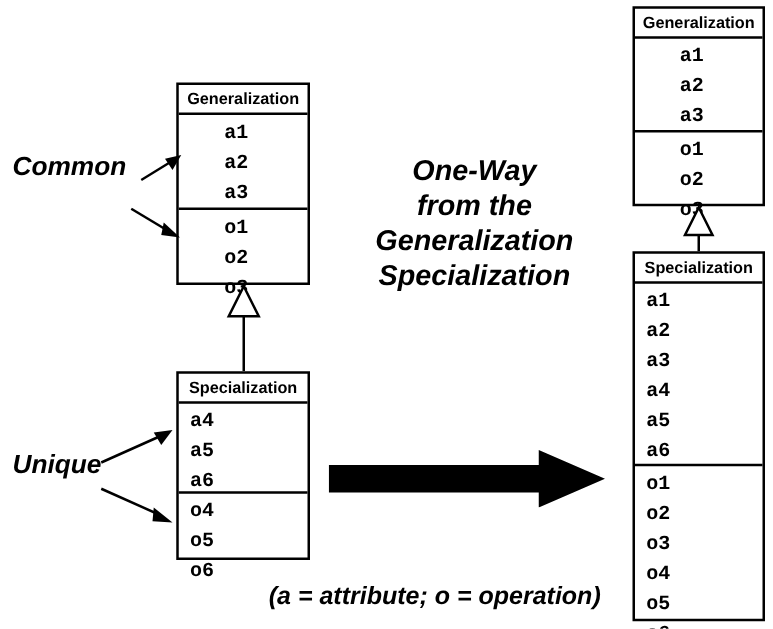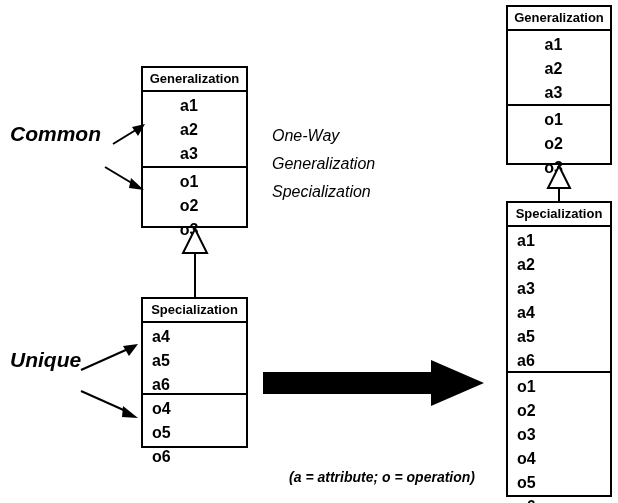--- a/index.html
+++ b/index.html
@@ -36,20 +36,21 @@
     font-weight: bold;
     font-size: 13px;
     line-height: 14px;
     padding: 4px 2px 4px 2px;
     border-bottom: 2px solid #000;
     white-space: nowrap;
   }
   .uml-compartment {
     box-sizing: border-box;
     padding: 2px 11px 3px 0;
+    font-family: Liberation Mono, monospace;
   }
   .uml-compartment.divided {
     border-bottom: 2px solid #000;
   }
   .uml-row {
     font-weight: bold;
     font-size: 16px;
     line-height: 24px;
     white-space: nowrap;
   }
@@ -87,34 +88,35 @@
   }
 
   
   .pointer-arrow {
     position: absolute;
   }
 
   
   .center-caption {
     position: absolute;
-    font-weight: normal;
+    text-align: center;
+    font-weight: bold;
     font-style: italic;
-    font-size: 16px;
+    font-size: 23px;
     line-height: 28px;
   }
   .center-caption .cap-line { display: block; white-space: nowrap; }
 
   
   .legend-note {
     position: absolute;
     text-align: right;
     font-weight: bold;
     font-style: italic;
-    font-size: 14px;
+    font-size: 20px;
     line-height: 18px;
     white-space: nowrap;
   }
 </style>
 </head>
 <body>
 
 <div class="stage">
 
   <div class="uml-box align-center" style="left:141px; top:66px; width:107px; height:162px;">
@@ -157,34 +159,35 @@
   <svg class="pointer-arrow" style="left:112px; top:124px;" width="34" height="22" viewBox="0 0 34 22">
     <line x1="1" y1="20" x2="27" y2="4" stroke="#000" stroke-width="2"></line>
     <polygon points="33,0 20,3 26,12" fill="#000"></polygon>
   </svg>
 
   <svg class="pointer-arrow" style="left:104px; top:165px;" width="42" height="26" viewBox="0 0 42 26">
     <line x1="1" y1="2" x2="31" y2="20" stroke="#000" stroke-width="2"></line>
     <polygon points="40,25 27,13 25,23" fill="#000"></polygon>
   </svg>
 
-  <div class="callout-label" style="left:10px; top:348px;">Unique</div>
+  <div class="callout-label" style="left:10px; top:360px;">Unique</div>
 
   <svg class="pointer-arrow" style="left:80px; top:342px;" width="60" height="30" viewBox="0 0 60 30">
     <line x1="1" y1="28" x2="48" y2="7" stroke="#000" stroke-width="2"></line>
     <polygon points="58,2 43,4 49,14" fill="#000"></polygon>
   </svg>
 
   <svg class="pointer-arrow" style="left:80px; top:389px;" width="60" height="32" viewBox="0 0 60 32">
     <line x1="1" y1="2" x2="48" y2="23" stroke="#000" stroke-width="2"></line>
     <polygon points="58,29 43,17 42,28" fill="#000"></polygon>
   </svg>
 
   <div class="center-caption" style="left:272px; top:122px; width:215px;">
     <span class="cap-line">One-Way</span>
+    <span class="cap-line">from the</span>
     <span class="cap-line">Generalization</span>
     <span class="cap-line">Specialization</span>
   </div>
 
   <svg class="block-arrow" style="left:263px; top:360px;" width="221" height="46" viewBox="0 0 221 46">
     <polygon points="0,12 168,12 168,0 221,23 168,46 168,34 0,34" fill="#000000"></polygon>
   </svg>
 
   <div class="uml-box align-center" style="left:506px; top:5px; width:106px; height:160px;">
     <div class="uml-title">Generalization</div>

